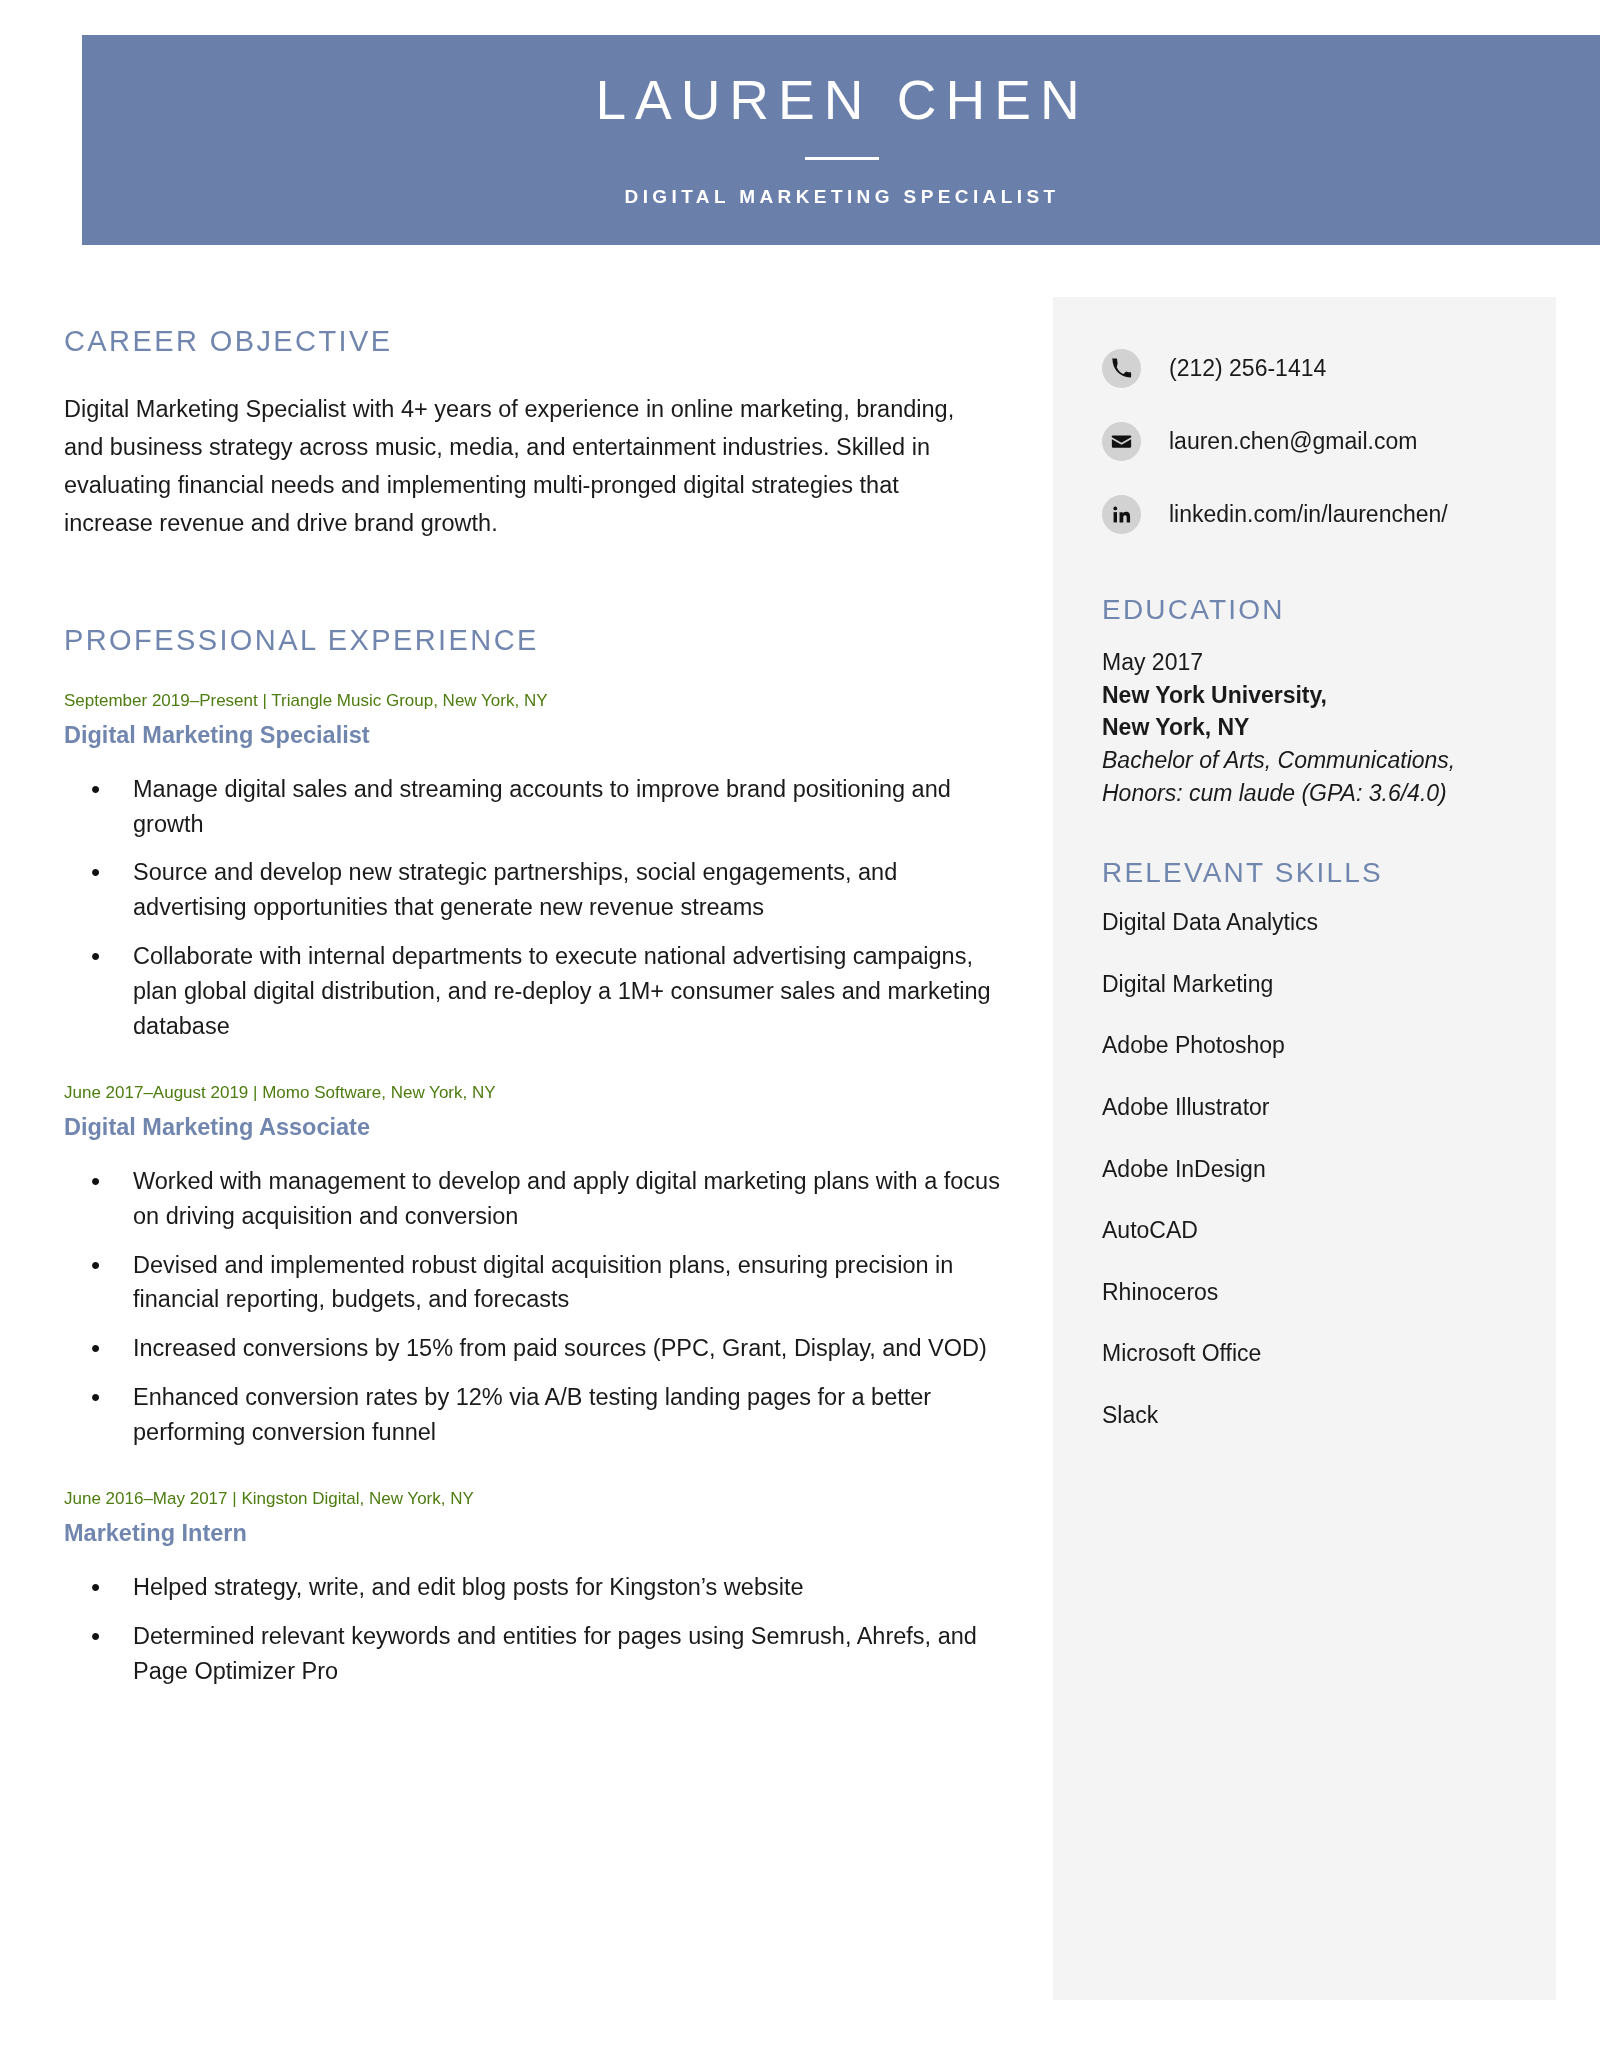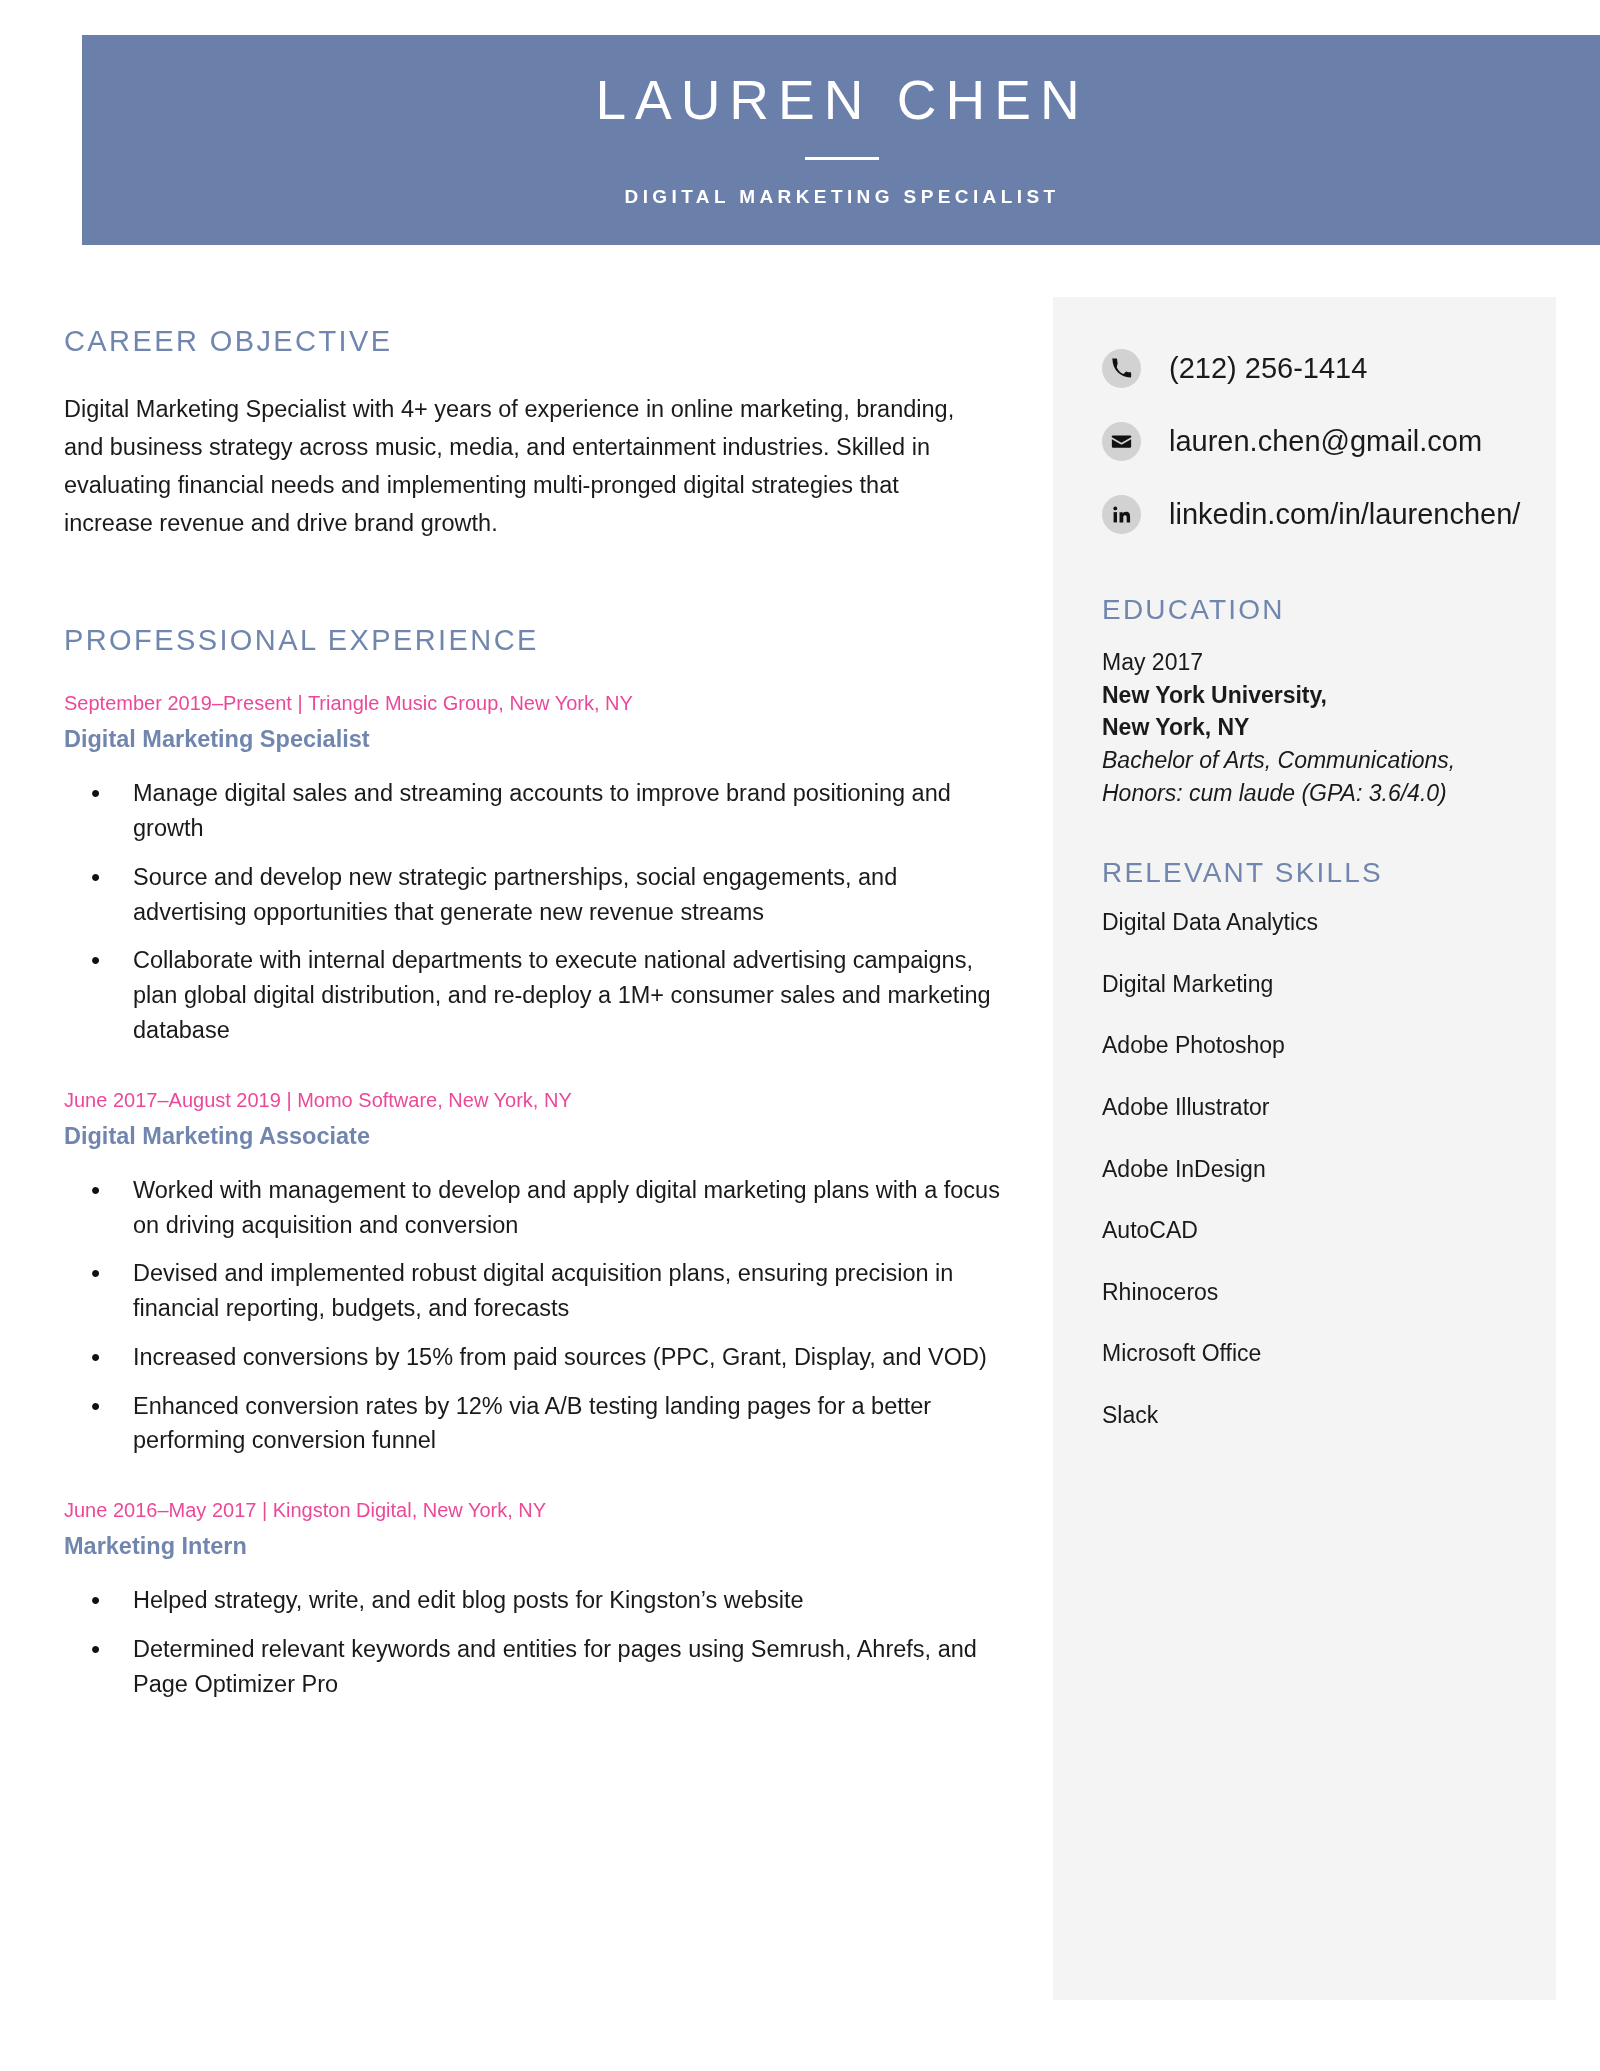--- a/index.html
+++ b/index.html
@@ -91,21 +91,21 @@
     border-radius: 50%;
     background: #D2D2D2;
     display: flex;
     align-items: center;
     justify-content: center;
     margin-right: 28px;
   }
   .contact-icon svg { display: block; }
 
   .contact-text {
-    font-size: 29px;
+    font-size: 23px;
     color: #1a1a1a;
     line-height: 1.2;
     white-space: nowrap;
   }
 
   .side-section { margin-bottom: 48px; }
 
   .side-heading {
     color: #7186AE;
     font-size: 28px;
@@ -150,22 +150,22 @@
     line-height: 1.62;
     max-width: 930px;
     margin-top: 26px;
   }
 
   .section-gap { height: 82px; }
 
   .job { margin-bottom: 38px; }
 
   .job-meta {
-    font-size: 20px;
-    color: #ec4899;
+    font-size: 17px;
+    color: #4d7c0f;
     line-height: 1.45;
     margin-bottom: 4px;
   }
 
   .job-title {
     font-size: 23.5px;
     color: #7186AE;
     font-weight: 700;
     line-height: 1.45;
     margin-bottom: 20px;

